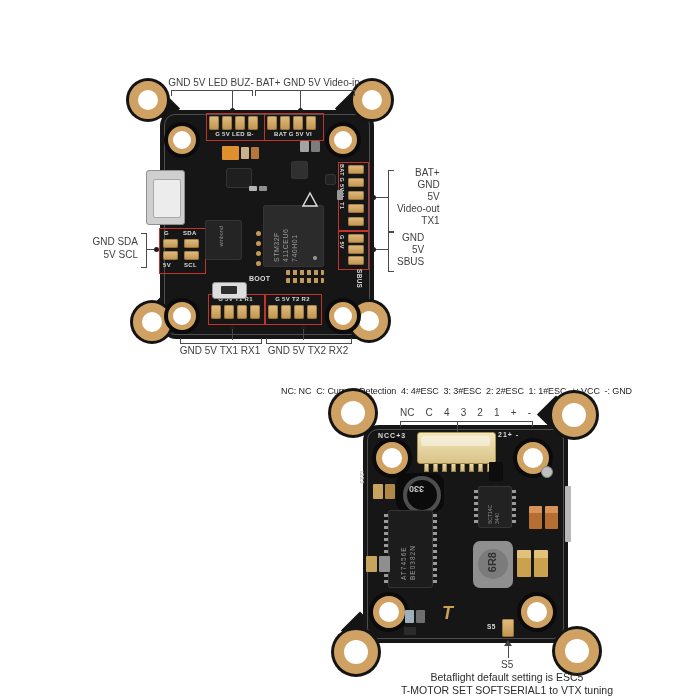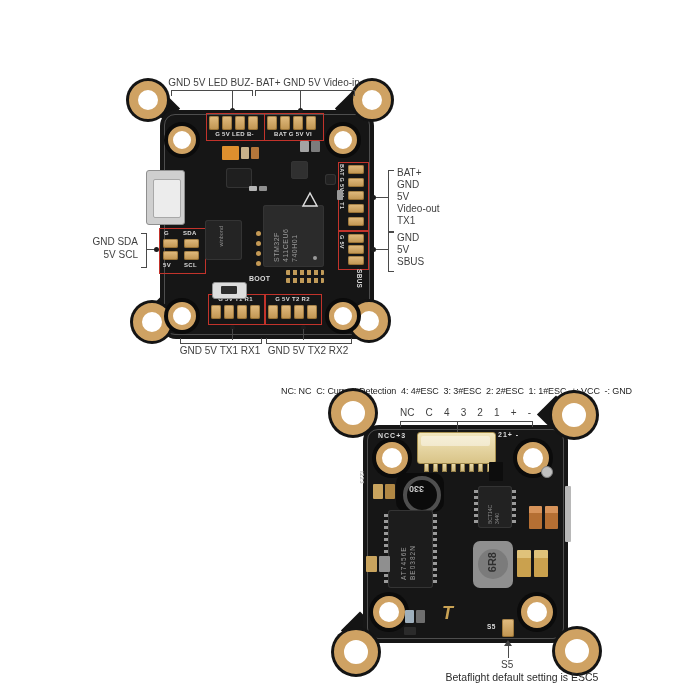--- a/index.html
+++ b/index.html
@@ -23,31 +23,31 @@
        border-radius:2px;box-shadow:inset 0 0 0 1px rgba(120,85,30,.55);}
   .silk{position:absolute;color:#dcdcdc;font-size:6px;font-weight:bold;white-space:nowrap;letter-spacing:.3px;}
   .vtext{writing-mode:vertical-rl;}
   .vtext.flip{transform:rotate(180deg);}
   .vtext span{display:block;}
   .chip{position:absolute;background:#262626;border-radius:3px;box-shadow:inset 0 0 0 1px #343434;}
   .pins{position:absolute;background:repeating-linear-gradient(180deg,#9a9a9a 0 3px,transparent 3px 6px);}
   .via{position:absolute;width:5px;height:5px;border-radius:50%;background:#c59a55;}
   .spk{position:absolute;border-radius:1px;}
   
-  .call{position:absolute;color:#3f3f3f;font-size:10px;white-space:nowrap;}
+  .call{position:absolute;color:#3f3f3f;font-size:10px;white-space:nowrap;text-align:right;}
   .line{position:absolute;background:#4a4a4a;}
   .dot{position:absolute;width:5px;height:5px;border-radius:50%;background:#1c1c1c;}
   .brk-d{position:absolute;height:5px;border:1px solid #4a4a4a;border-bottom:none;}
   .brk-u{position:absolute;height:5px;border:1px solid #4a4a4a;border-top:none;}
   .brk-r{position:absolute;width:5px;border:1px solid #4a4a4a;border-right:none;}
   .brk-l{position:absolute;width:5px;border:1px solid #4a4a4a;border-left:none;}
   .arrow-up{position:absolute;width:0;height:0;border-left:4px solid transparent;
             border-right:4px solid transparent;border-bottom:6px solid #444;}
   .legend{position:absolute;left:281px;top:386px;font-size:9px;color:#242424;white-space:pre;letter-spacing:-.1px;}
-  .footer{position:absolute;left:372px;top:671px;width:300px;text-align:center;
+  .footer{position:absolute;left:357px;top:671px;width:300px;text-align:center;
           font-size:10.5px;line-height:13px;color:#2b2b2b;}
   .leg{background:linear-gradient(#efe2b4,#c8b177);box-shadow:inset 0 0 0 1px #97824a;width:5px;height:9px;}
   .legrow{position:absolute;display:flex;justify-content:space-between;}
   .pinrow{position:absolute;display:flex;justify-content:space-between;color:#3f3f3f;font-size:10px;}
 </style>
 </head>
 <body>
 
 <div id="canvas">
 
@@ -305,15 +305,16 @@
 
     <span class="silk" style="left:487px;top:623px;font-size:6.5px;">S5</span>
     <i class="pad" style="left:502px;top:619px;width:12px;height:18px;"></i>
     <i class="arrow-up" style="left:504px;top:640px;"></i>
     <i class="line" style="left:508px;top:646px;width:1px;height:12px;"></i>
     <span class="call" style="left:501px;top:659px;">S5</span>
   </section>
 
   <div class="footer">
     <div>Betaflight default setting is ESC5</div>
+    <div>T-MOTOR SET SOFTSERIAL1 to VTX tuning</div>
   </div>
 
 </div>
 
 </body></html>

